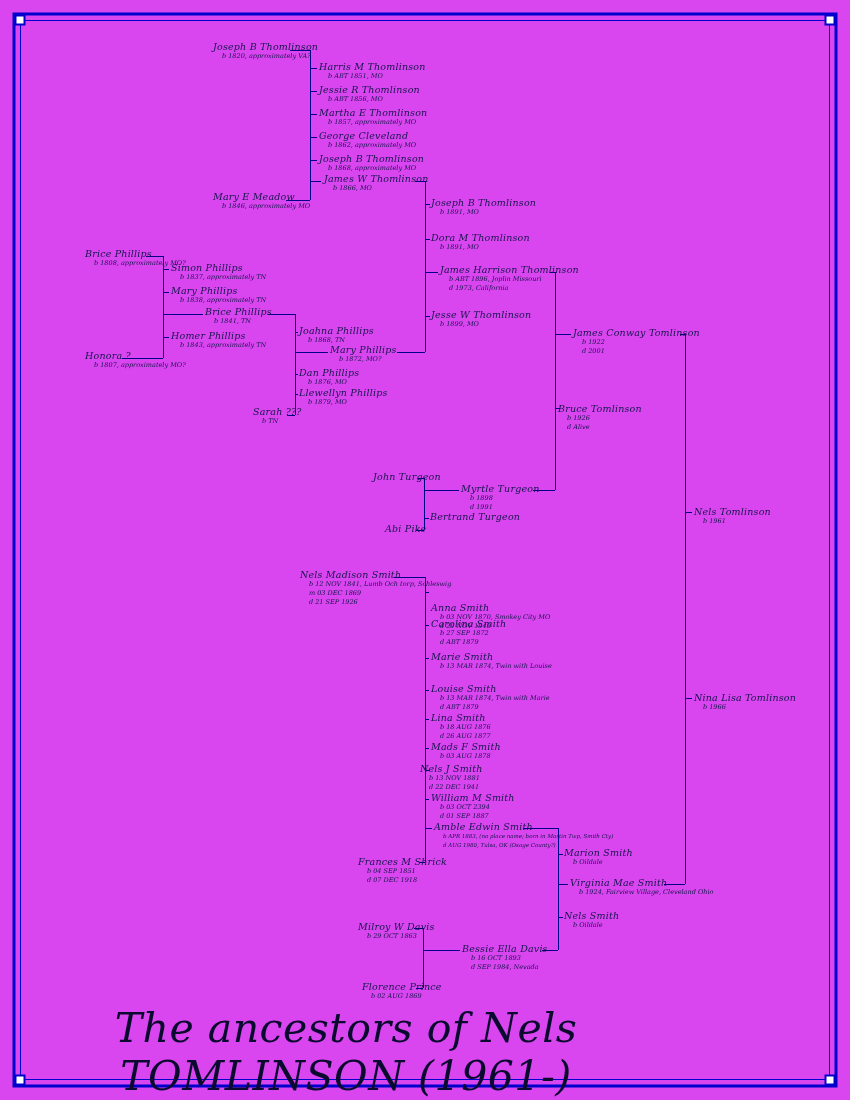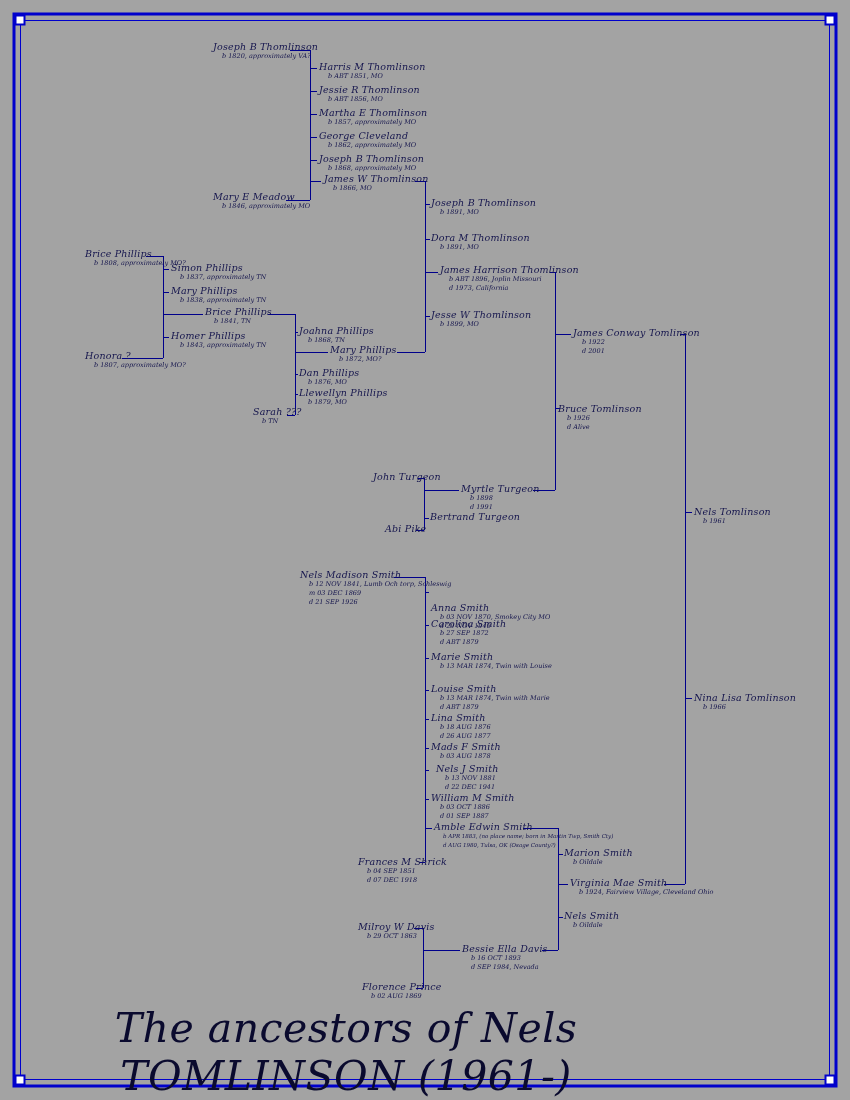--- a/index.html
+++ b/index.html
@@ -1,16 +1,16 @@
 <!DOCTYPE html>
 <html><head>
 <meta charset="utf-8">
 <style>
   html,body{margin:0;padding:0;background:#ffffff;}
-  #page{position:relative;width:850px;height:1100px;background:#a3a3a3;overflow:hidden;
+  #page{position:relative;width:850px;height:1100px;background:#d946ef;overflow:hidden;
         font-family:"DejaVu Serif",serif;}
   svg{position:absolute;left:0;top:0;}
   .p{position:absolute;color:#15154d;z-index:2;}
   .p .nm{font:italic 9.5px "DejaVu Serif",serif;line-height:11px;white-space:nowrap;letter-spacing:.2px;}
   .p .dt{font:italic 6.5px "DejaVu Serif",serif;line-height:9px;white-space:nowrap;padding-left:9px;}
   #title{position:absolute;left:0;top:1004px;width:692px;text-align:center;
          font:italic 41px "DejaVu Serif",serif;color:#0a0a2e;letter-spacing:.5px;z-index:2;}
   #footer{position:absolute;left:0;top:1066px;width:850px;text-align:center;
           font:8.5px "Liberation Sans",sans-serif;color:#0000cc;z-index:2;}
   #footer .gap{display:inline-block;width:14px;}
@@ -226,28 +226,28 @@
   </div>
   <div class="p" style="left:431px;top:712px">
     <div class="nm">Lina Smith</div>
     <div class="dt">b 18 AUG 1876</div>
     <div class="dt">d 26 AUG 1877</div>
   </div>
   <div class="p" style="left:431px;top:741px">
     <div class="nm">Mads F Smith</div>
     <div class="dt">b 03 AUG 1878</div>
   </div>
-  <div class="p" style="left:436px;top:763px">
+  <div class="p" style="left:420px;top:763px">
     <div class="nm">Nels J Smith</div>
     <div class="dt">b 13 NOV 1881</div>
     <div class="dt">d 22 DEC 1941</div>
   </div>
   <div class="p" style="left:431px;top:792px">
     <div class="nm">William M Smith</div>
-    <div class="dt">b 03 OCT 1886</div>
+    <div class="dt">b 03 OCT 2394</div>
     <div class="dt">d 01 SEP 1887</div>
   </div>
   <div class="p" style="left:434px;top:821px">
     <div class="nm">Amble Edwin Smith</div>
     <div class="dt" style="font-size:5.5px">b APR 1883, (no place name; born in Martin Twp, Smith Cty)</div>
     <div class="dt" style="font-size:5.5px">d AUG 1980, Tulsa, OK (Osage County?)</div>
   </div>
   <div class="p" style="left:564px;top:847px">
     <div class="nm">Marion Smith</div>
     <div class="dt">b Oildale</div>

